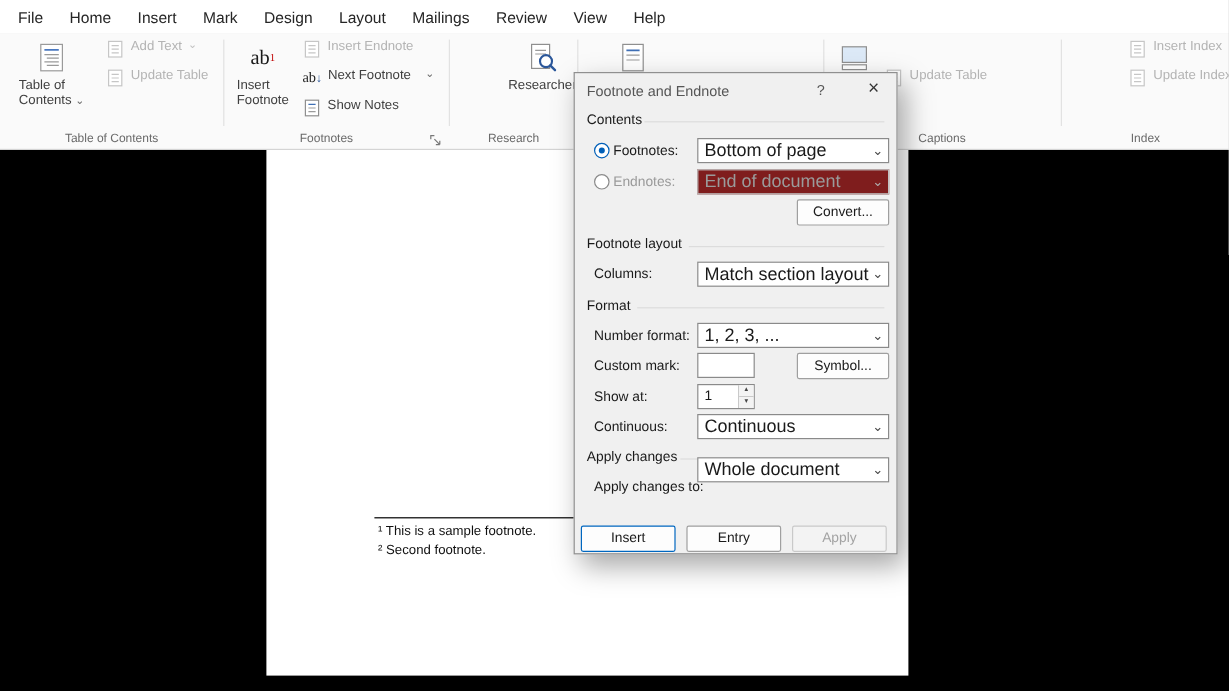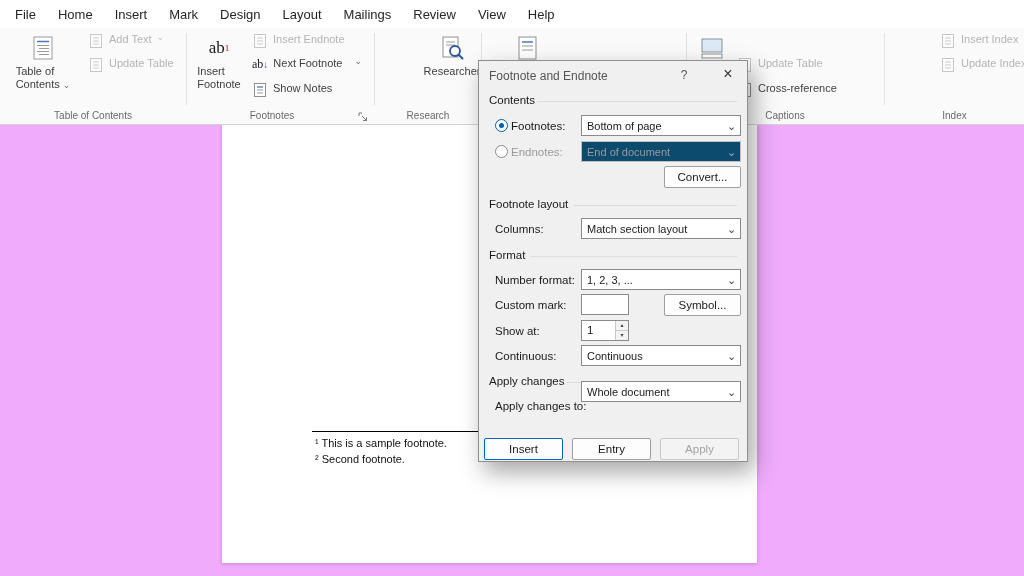--- a/index.html
+++ b/index.html
@@ -24,41 +24,41 @@
   .smallbtn.disabled{color:#b4b4b4;cursor:default}
   .chev{font-size:9px;color:#6a6a6a;line-height:8px}
   .smallbtn.disabled .chev{color:#c0c0c0}
   .ab-big{font-family:"Liberation Serif",serif;font-size:17px;color:#1a1a1a;line-height:18px}
   .ab-big sup{color:#c00000;font-size:9px}
   .ab-small{font-family:"Liberation Serif",serif;font-size:12px;color:#1a1a1a}
   .ab-small .dn{color:#2b579a;font-size:10px}
   .launcher{position:absolute;top:82px;width:14px;height:14px;display:flex;align-items:center;justify-content:center;cursor:pointer}
 
   
-  .docarea{position:absolute;top:125px;left:0;right:0;bottom:0;background:#f0abfc;z-index:1}
+  .docarea{position:absolute;top:125px;left:0;right:0;bottom:0;background:#000000;z-index:1}
   .page{position:absolute;left:222px;top:0;width:535px;height:438px;background:#fff;box-shadow:0 1px 4px rgba(0,0,0,.18)}
   .fn-sep{position:absolute;left:90px;top:306px;width:168px;height:1px;background:#000}
   .fn-line{position:absolute;left:93px;font-size:11px;color:#111;white-space:nowrap}
 
   
   .dialog{position:absolute;left:478px;top:60px;width:270px;height:402px;background:#f0f0f0;border:1px solid #8f8f8f;box-shadow:6px 10px 22px rgba(0,0,0,.35);z-index:10;font-size:11.5px;color:#1a1a1a}
   .dlg-title{position:absolute;left:10px;top:8px;font-size:12px;color:#555}
   .dlg-help{position:absolute;left:197px;top:7px;font-size:12px;color:#555;width:16px;text-align:center;cursor:pointer}
   .dlg-close{position:absolute;left:240px;top:4px;font-size:16px;color:#333;width:18px;text-align:center;cursor:pointer}
   .dlg-heading{position:absolute;left:10px;font-size:11.5px;color:#1a1a1a;white-space:nowrap}
   .dlg-hline{position:absolute;right:10px;height:1px;background:#dcdcdc}
   .dlg-label{position:absolute;font-size:11.5px;color:#1a1a1a;white-space:nowrap}
   .dlg-label.dim{color:#9a9a9a}
   .radio{position:absolute;left:16px;width:13px;height:13px;border-radius:50%;border:1px solid #8a8a8a;background:#fff}
   .radio.checked{border-color:#005fb8}
   .radio.checked::after{content:"";position:absolute;left:3px;top:3px;width:5px;height:5px;border-radius:50%;background:#005fb8}
   .combo{position:absolute;left:102px;width:160px;height:21px;background:#fff;border:1px solid #8a8a8a;display:flex;align-items:center;padding:0 2px 0 5px;cursor:pointer}
-  .combo .cv{flex:1;white-space:nowrap;overflow:hidden;font-size:11px}
+  .combo .cv{flex:1;white-space:nowrap;overflow:hidden;font-size:15px}
   .combo .ca{width:13px;text-align:center;color:#444;font-size:11px;line-height:10px}
-  .combo.disabled{background:#0c4a6e;border-color:#c0c0c0;cursor:default}
+  .combo.disabled{background:#7f1d1d;border-color:#c0c0c0;cursor:default}
   .combo.disabled .cv{color:#9a9a9a}
   .combo.disabled .ca{color:#b0b0b0}
   .dlg-btn{position:absolute;height:22px;background:#fdfdfd;border:1px solid #9f9f9f;border-radius:2px;font-size:11.5px;color:#1a1a1a;text-align:center;line-height:20px;cursor:pointer}
   .dlg-btn.primary{border:1px solid #0067c0}
   .dlg-btn.disabled{color:#a3a3a3;background:#f3f3f3;border-color:#c9c9c9;cursor:default}
   .textbox{position:absolute;left:102px;width:48px;height:21px;border:1px solid #8a8a8a;background:#fff;font-size:11.5px;padding:0 4px;font-family:"Liberation Sans",sans-serif}
   .spin{position:absolute;left:102px;width:48px;height:21px;border:1px solid #8a8a8a;background:#fff}
   .spin .sv{position:absolute;left:5px;top:3px;font-size:11.5px}
   .spin .sbtns{position:absolute;right:0;top:0;width:13px;height:100%;border-left:1px solid #c9c9c9;display:flex;flex-direction:column}
   .spin .sbtns span{flex:1;font-size:6px;color:#444;text-align:center;line-height:9px;cursor:pointer;background:#f3f3f3}
@@ -201,29 +201,20 @@
     </div>
     <div class="smallbtn disabled" style="left:733px;top:29px">
       <span><svg width="16" height="16" viewBox="0 0 16 16">
             <rect x="2.5" y="1.5" width="11" height="13" fill="#fff" stroke="#c6c6c6"></rect>
             <line x1="5" y1="5" x2="11" y2="5" stroke="#c6c6c6"></line>
             <line x1="5" y1="8" x2="11" y2="8" stroke="#c6c6c6"></line>
             <line x1="5" y1="11" x2="11" y2="11" stroke="#c6c6c6"></line>
           </svg></span>
       <span>Update Table</span>
     </div>
-    <div class="smallbtn" style="left:733px;top:54px">
-      <span><svg width="16" height="16" viewBox="0 0 16 16">
-            <rect x="2.5" y="1.5" width="11" height="13" fill="#fff" stroke="#8f8f8f"></rect>
-            <line x1="5" y1="5" x2="11" y2="5" stroke="#9b9b9b"></line>
-            <line x1="5" y1="8" x2="11" y2="8" stroke="#9b9b9b"></line>
-            <path d="M5 11 H11 M11 11 L8.8 9 M11 11 L8.8 13" stroke="#3f6fb5" fill="none"></path>
-          </svg></span>
-      <span>Cross-reference</span>
-    </div>
     <div class="rgroup-label" style="left:686px;width:198px">Captions</div>
     <div class="rsep" style="left:884px"></div>
 
     <div class="smallbtn disabled" style="left:936px;top:5px">
       <span><svg width="16" height="16" viewBox="0 0 16 16">
             <rect x="2.5" y="1.5" width="11" height="13" fill="#fff" stroke="#c6c6c6"></rect>
             <line x1="5" y1="5" x2="11" y2="5" stroke="#c6c6c6"></line>
             <line x1="5" y1="8" x2="11" y2="8" stroke="#c6c6c6"></line>
             <line x1="5" y1="11" x2="11" y2="11" stroke="#c6c6c6"></line>
           </svg></span>

